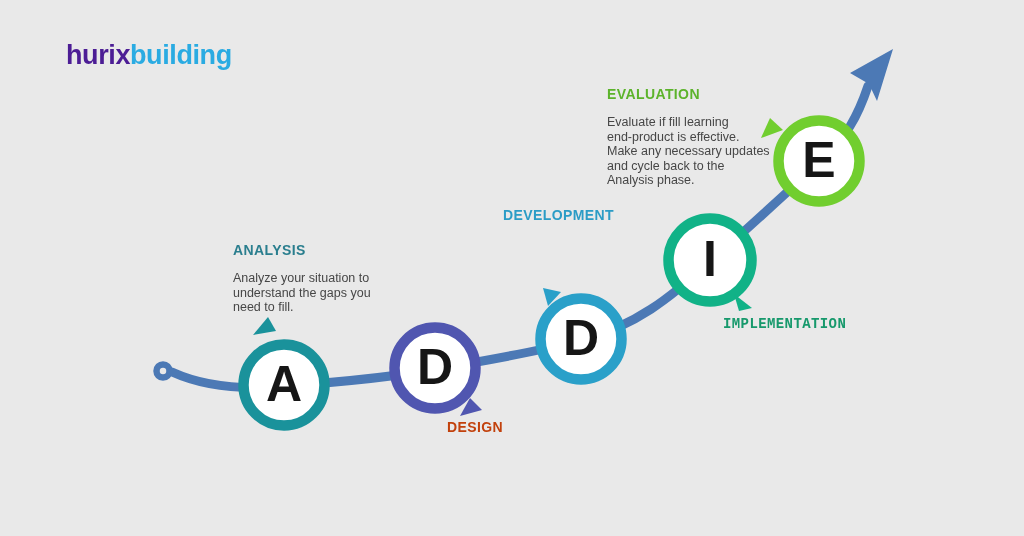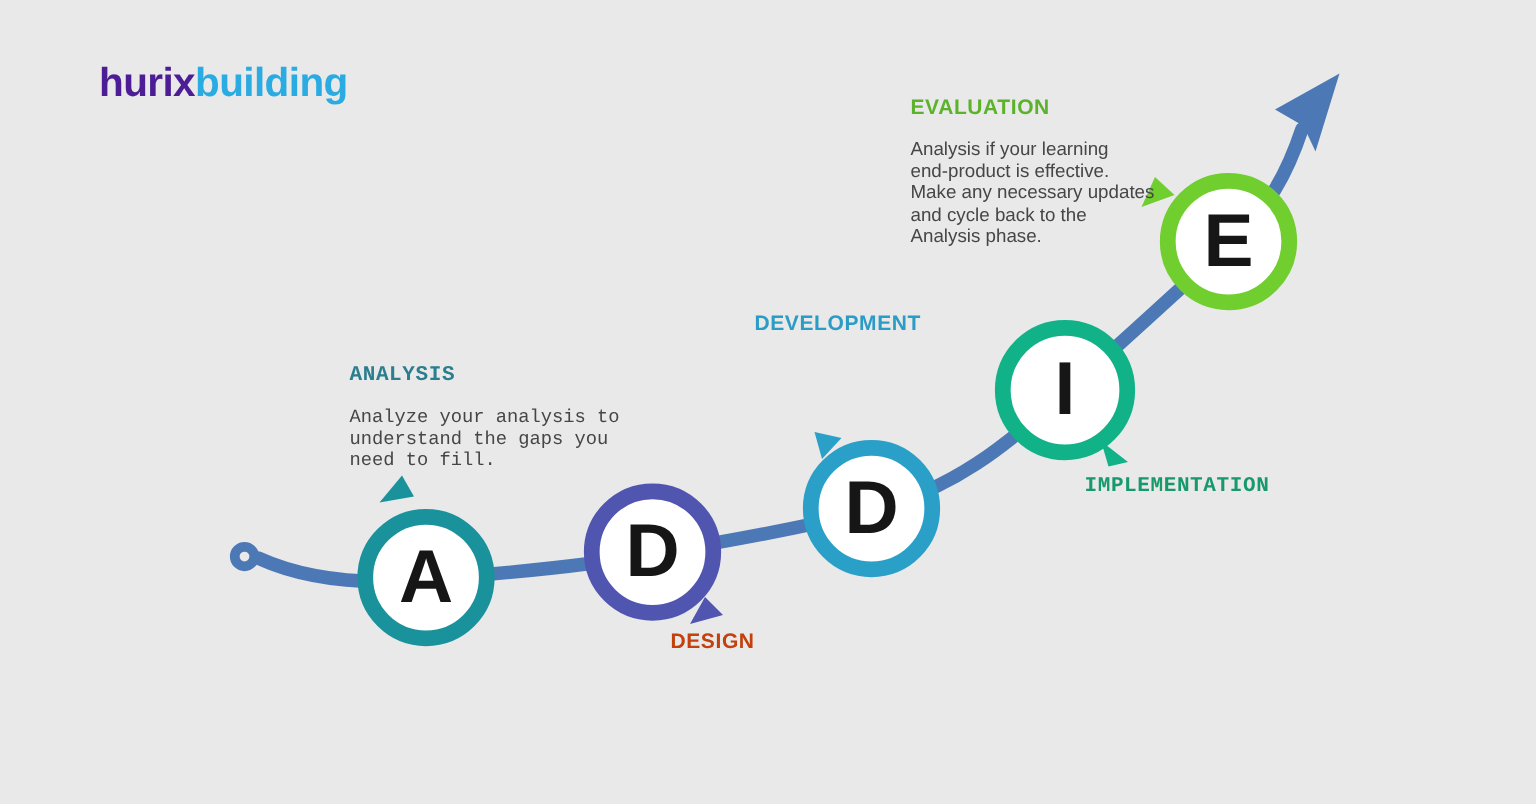--- a/index.html
+++ b/index.html
@@ -63,41 +63,41 @@
   </svg>
 
   <div class="logo"><span style="color: #4c1d95;">hurix</span><span style="color: rgb(42, 171, 226);">building</span></div>
 
   <div class="circle-letter" style="left:284px; top:385px;">A</div>
   <div class="circle-letter" style="left:435px; top:368px;">D</div>
   <div class="circle-letter" style="left:581px; top:339px;">D</div>
   <div class="circle-letter" style="left:710px; top:260px;">I</div>
   <div class="circle-letter" style="left:819px; top:161px;">E</div>
 
-  <div class="phase-label" style="left:233px; top:243px;font-family:Liberation Mono, monospace;">
+  <div class="phase-label" style="left:233px; top:243px;">
     <h3 class="phase-title" style="color: rgb(42, 126, 142);">ANALYSIS</h3>
-    <p class="phase-desc">Analyze your analysis to
+    <p class="phase-desc">Analyze your situation to
 understand the gaps you
 need to fill.</p>
   </div>
 
   <div class="phase-label" style="left:447px; top:420px;">
     <h3 class="phase-title" style="color: #c2410c;">DESIGN</h3>
   </div>
 
   <div class="phase-label" style="left:472px; top:208px;margin-left:31px;">
     <h3 class="phase-title" style="color: rgb(43, 156, 198);">DEVELOPMENT</h3>
   </div>
 
   <div class="phase-label" style="left:723px; top:317px;font-family:Liberation Mono, monospace;">
     <h3 class="phase-title" style="color: rgb(23, 153, 108);">IMPLEMENTATION</h3>
   </div>
 
-  <div class="phase-label" style="left:607px; top:64px;">
+  <div class="phase-label" style="left:607px; top:87px;">
     <h3 class="phase-title" style="color: rgb(92, 179, 43);">EVALUATION</h3>
-    <p class="phase-desc">Analysis if your learning
+    <p class="phase-desc">Evaluate if fill learning
 end-product is effective.
 Make any necessary updates
 and cycle back to the
 Analysis phase.</p>
   </div>
 
 </div>
 
 </body></html>

